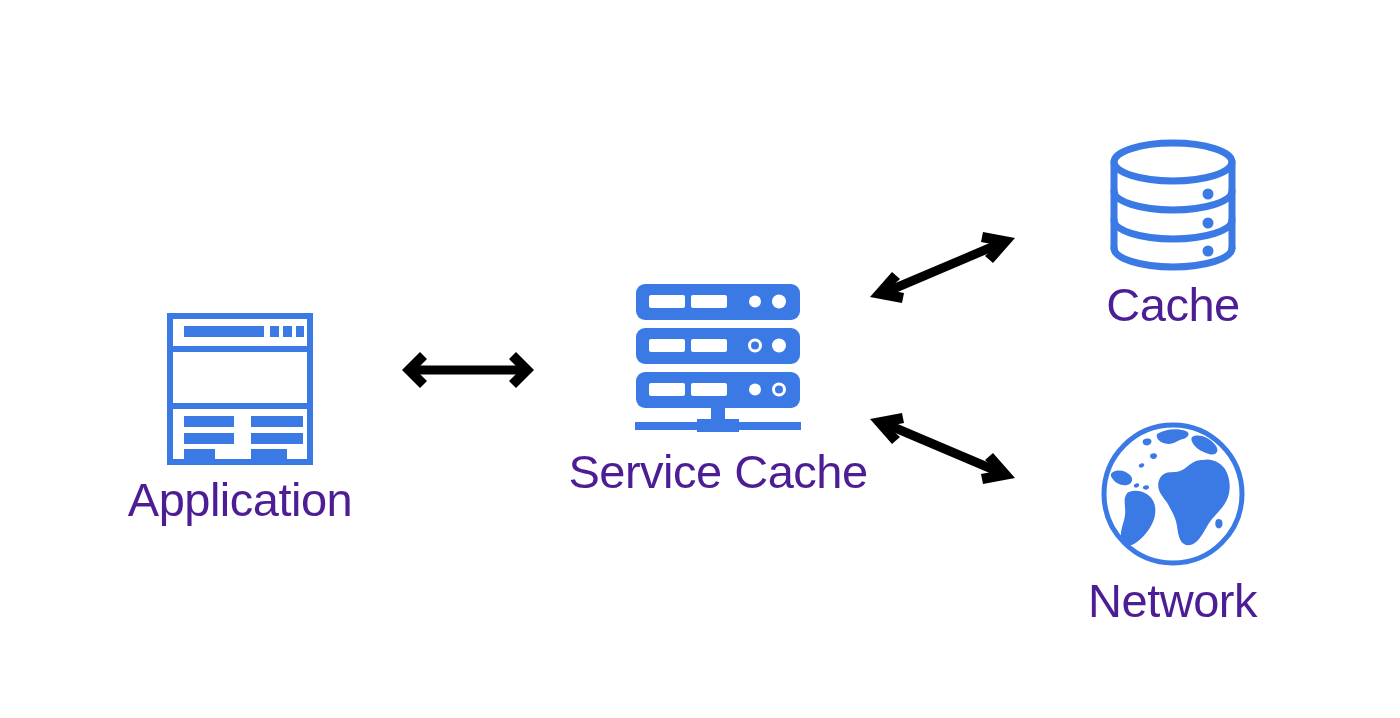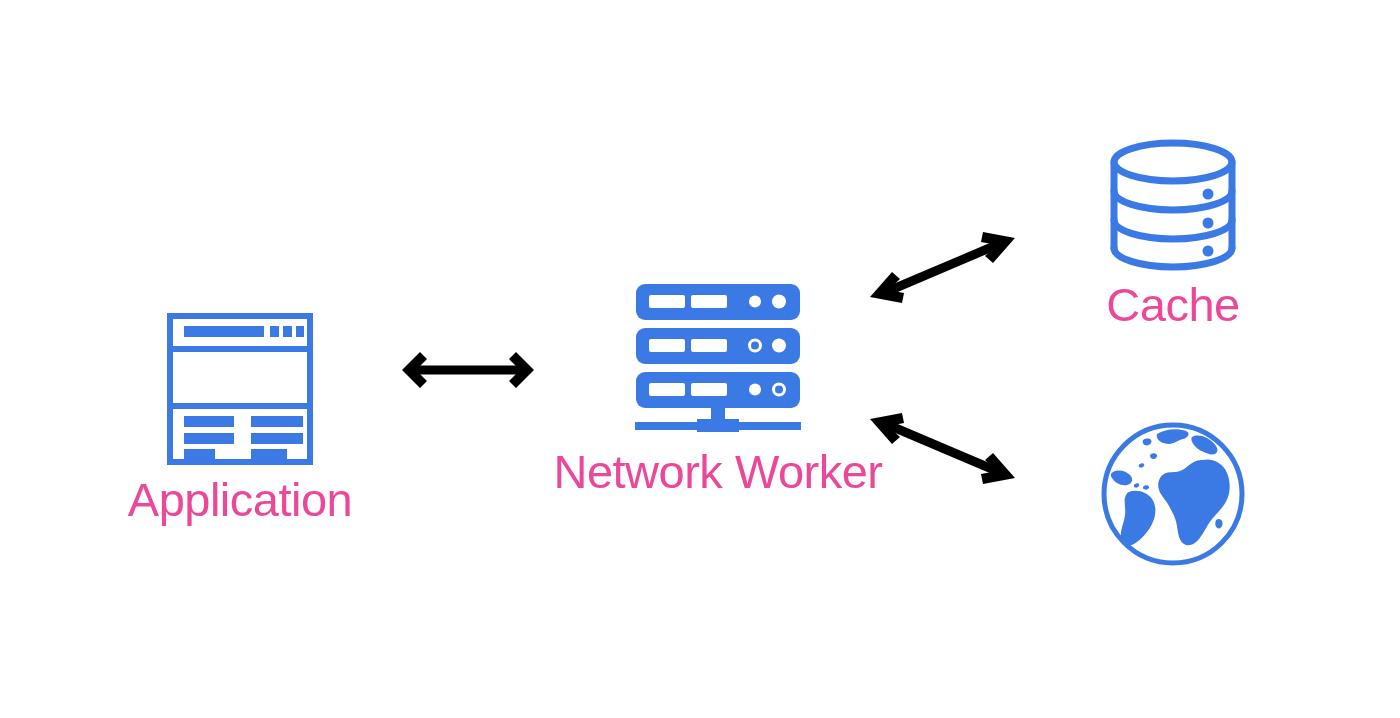--- a/index.html
+++ b/index.html
@@ -24,21 +24,21 @@
     display: flex;
     flex-direction: column;
     align-items: center;
   }
   .node-icon {
     display: block;
     line-height: 0;
   }
   .node-label {
     font-family: "Liberation Sans", sans-serif;
-    color: #ec4899;
+    color: #4c1d95;
     font-weight: 400;
     letter-spacing: -0.5px;
     white-space: nowrap;
     line-height: 1.05;
   }
 
   
   #node-application {
     left: 112px;
     top: 292px;
@@ -136,21 +136,21 @@
           <rect x="58" y="103" width="36" height="13" rx="2" fill="#ffffff"></rect>
           <circle cx="122" cy="109.5" r="6" fill="#ffffff"></circle>
           <circle cx="146" cy="109.5" r="5.5" fill="none" stroke="#ffffff" stroke-width="3"></circle>
         </g>
 
         <rect x="78" y="128" width="14" height="14" fill="#3b7ae4"></rect>
         <rect x="64" y="139" width="42" height="13" fill="#3b7ae4"></rect>
         <rect x="2" y="142" width="166" height="8" fill="#3b7ae4"></rect>
       </svg>
     </span>
-    <span class="node-label">Network Worker</span>
+    <span class="node-label">Service Cache</span>
   </div>
 
   <div class="node" id="node-cache">
     <span class="node-icon">
       <svg width="128" height="134" viewBox="0 0 128 134" xmlns="http://www.w3.org/2000/svg">
         <g fill="none" stroke="#3b7ae4" stroke-width="7" stroke-linecap="round">
 
           <path d="M5 24 L5 110"></path>
           <path d="M123 24 L123 110"></path>
 
@@ -215,20 +215,21 @@
                    C38 69 48 72 53 79
                    C58 86 57 96 53 104
                    C49 112 42 120 35 124
                    C29 127 23 124 22 118
                    C21 110 25 103 26 95
                    C27 88 24 80 27 75
                    C28 73 29 72 30 72 Z"></path>
         </g>
       </svg>
     </span>
+    <span class="node-label">Network</span>
   </div>
 
   <div class="connector" id="connector-app-sw">
     <svg width="152" height="60" viewBox="0 0 152 60" xmlns="http://www.w3.org/2000/svg">
       <line x1="22" y1="30" x2="130" y2="30" stroke="#000000" stroke-width="9"></line>
 
       <path d="M28 12 L10 30 L28 48 L35 41 L24 30 L35 19 Z" fill="#000000"></path>
 
       <path d="M124 12 L142 30 L124 48 L117 41 L128 30 L117 19 Z" fill="#000000"></path>
     </svg>

